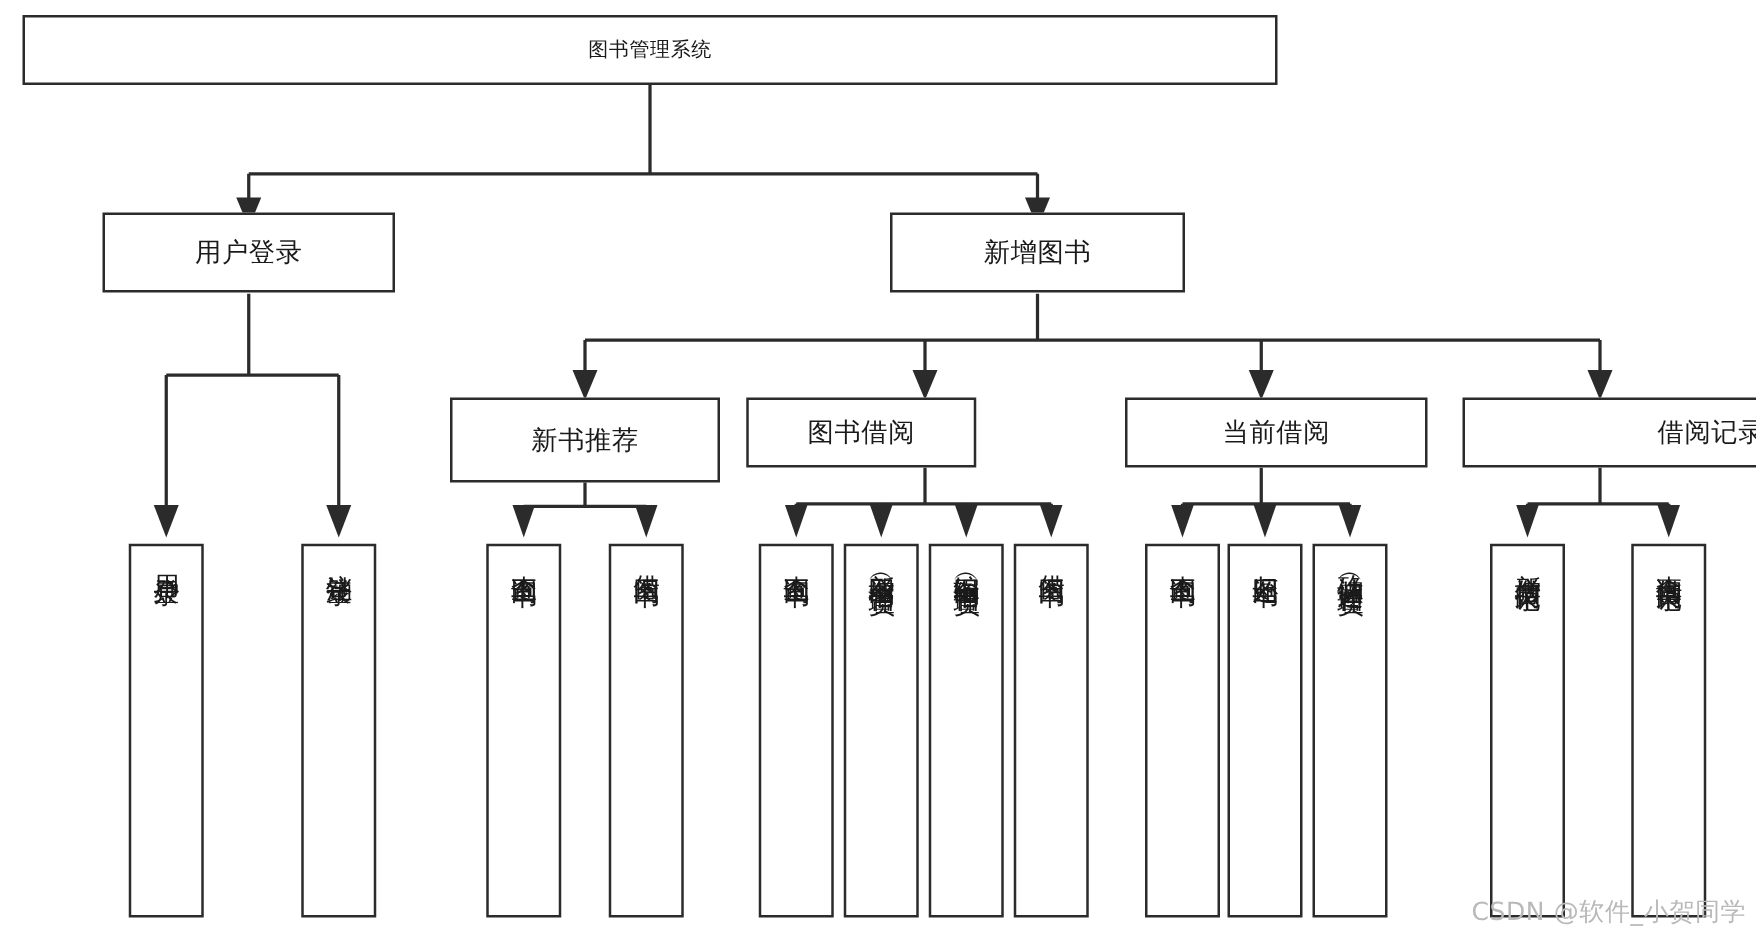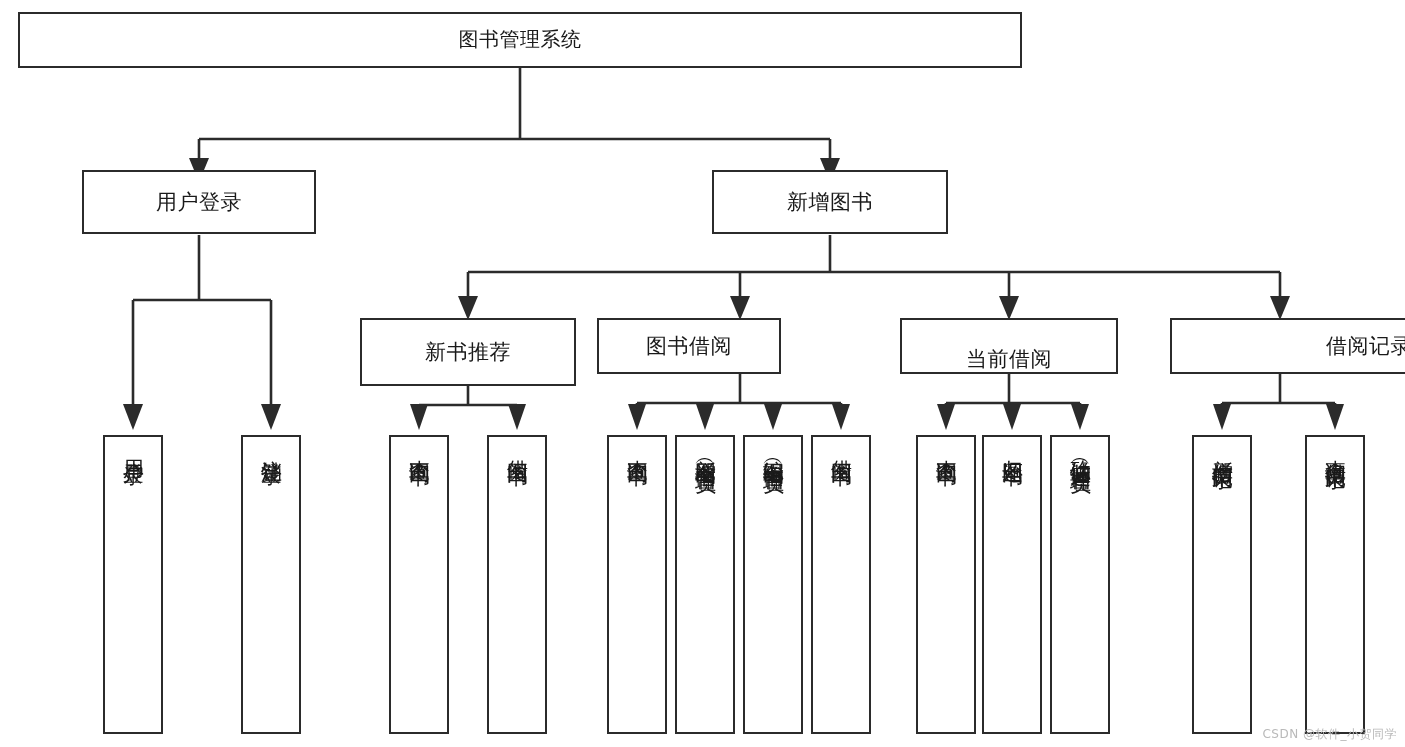--- a/index.html
+++ b/index.html
@@ -46,26 +46,26 @@
     justify-content: center;
     padding-top: 6px;
   }
   .node.vert .label {
     writing-mode: vertical-rl;
     text-orientation: upright;
     font-size: 21px;
     letter-spacing: 2px;
     white-space: nowrap;
   }
-  #root-node .label { font-size: 20px; }
+  #root-node .label { font-size: 16px; }
   .watermark {
     position: absolute;
     right: 8px;
     bottom: 4px;
-    font-size: 12px;
+    font-size: 20px;
     color: #b9b9b9;
     letter-spacing: 0.5px;
     white-space: nowrap;
     pointer-events: none;
   }
 </style>
 </head>
 <body>
 
 <div id="canvas">
@@ -163,21 +163,21 @@
   </div>
 
   <div class="node horiz" style="left:360px; top:318px; width:216px; height:68px;">
     <span class="label">新书推荐</span>
   </div>
 
   <div class="node horiz" style="left:597px; top:318px; width:184px; height:56px;">
     <span class="label">图书借阅</span>
   </div>
 
-  <div class="node horiz" style="left:900px; top:318px; width:218px; height:56px;align-items:flex-end;">
+  <div class="node horiz" style="left:900px; top:318px; width:242px; height:56px;">
     <span class="label">当前借阅</span>
   </div>
 
   <div class="node horiz" style="left:1170px; top:318px; width:244px; height:56px;justify-content:flex-end;">
     <span class="label">借阅记录</span>
   </div>
 
   <div class="node vert" style="left:103px; top:435px; width:60px; height:299px;">
     <span class="label">用户登录</span>
   </div>

